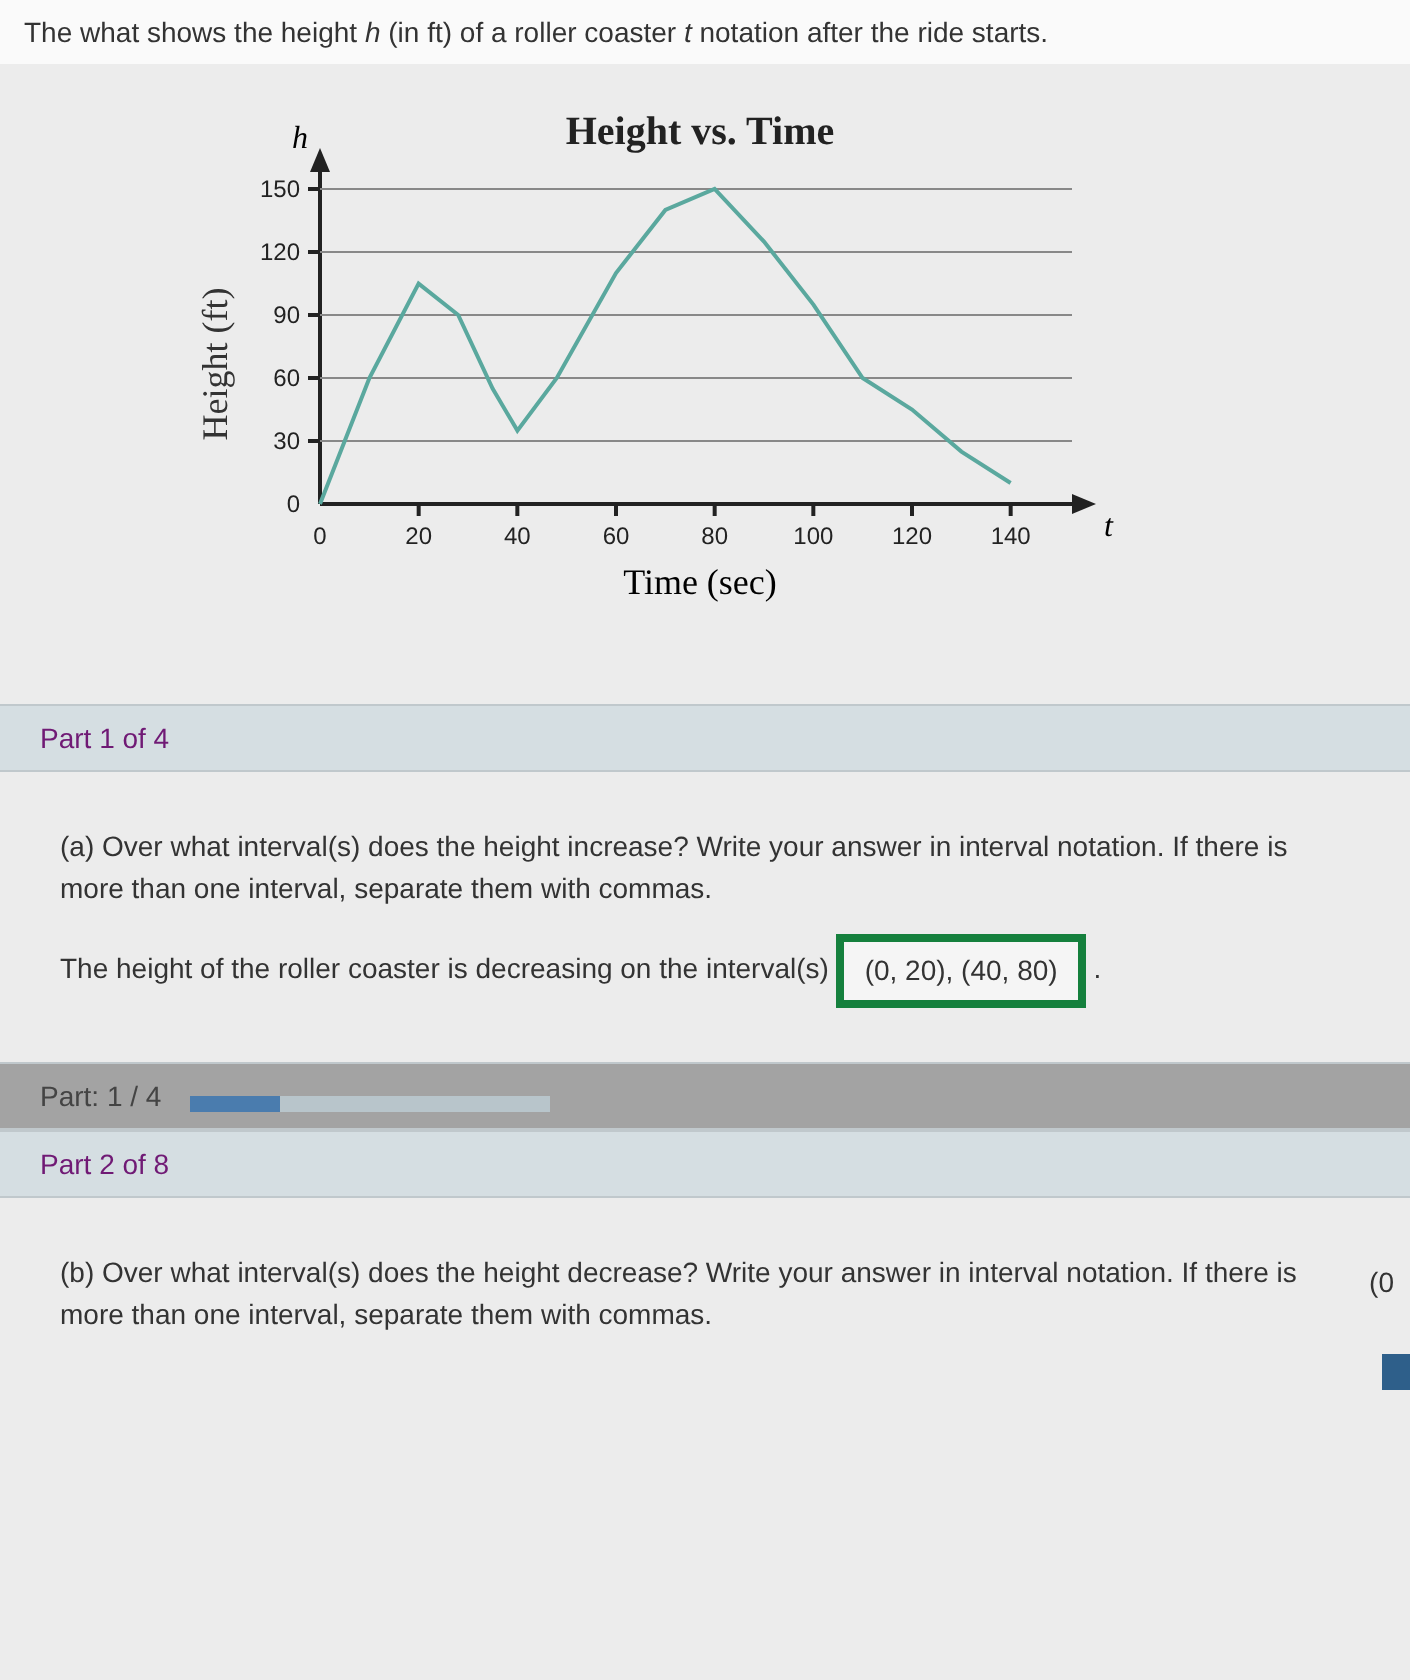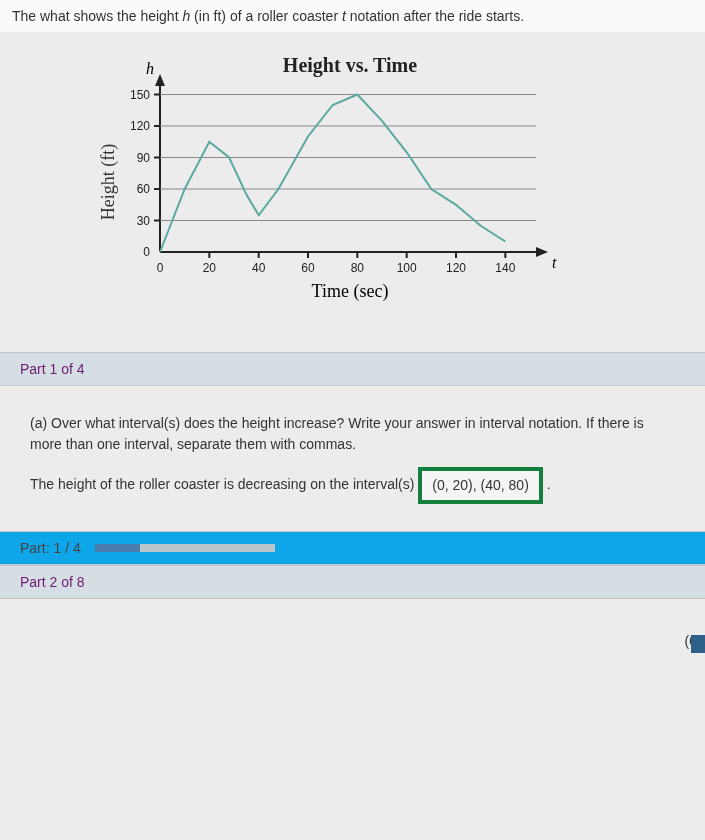--- a/index.html
+++ b/index.html
@@ -59,28 +59,28 @@
     padding: 4px 10px;
     min-width: 30px;
     min-height: 22px;
     vertical-align: middle;
     font-size: 14px;
   }
   .answer-box.empty {
     width: 32px; height: 24px; padding: 0;
   }
   .progress-row {
-    background: #0ea5e9;
+    background: #a3a3a3;
     padding: 8px 20px;
     font-size: 14px;
     color: #444;
     border-top: 1px solid #c0c8cc;
     border-bottom: 1px solid #c0c8cc;
     display: flex;
-    align-items: center;
+    align-items: flex-end;
     gap: 14px;
   }
   .progress-bar-outer {
     width: 180px; height: 8px;
     background: #b8c5cb;
     position: relative;
   }
   .progress-bar-inner {
     height: 100%;
     background: #4a7cae;
@@ -191,14 +191,15 @@
     <div class="progress-bar-inner" id="prog-inner" style="width: 25%;"></div>
   </div>
 </div>
 
 <div class="section-bar">
   <span>Part 2 of 8</span>
 </div>
 
 <div class="content-block bottom-wrap">
   <span class="paren-right">(0</span>
+  <p>(b) Over what interval(s) does the height decrease? Write your answer in interval notation. If there is more than one interval, separate them with commas.</p>
   <div class="blue-block"></div>
 </div>
 
 </body></html>

